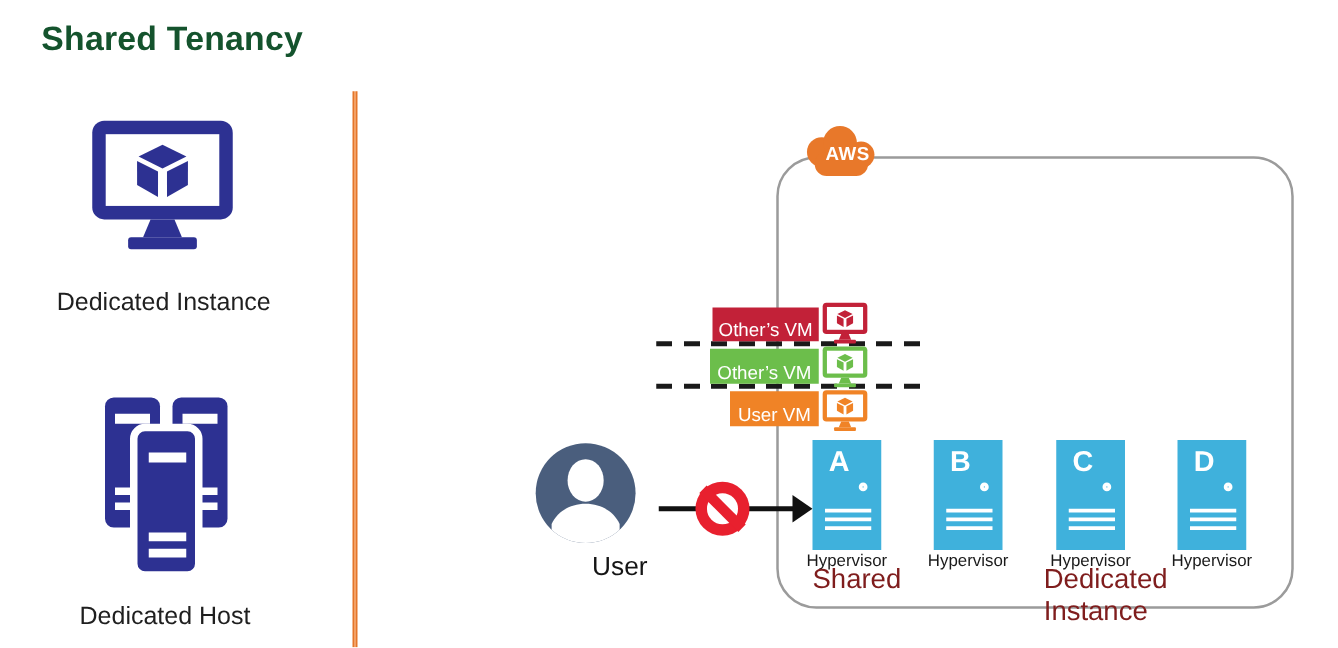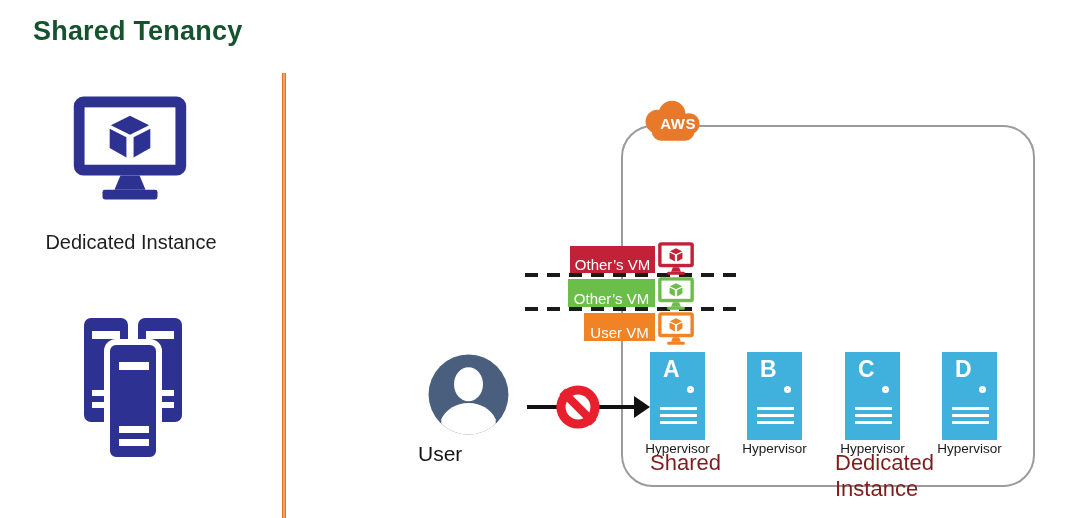--- a/index.html
+++ b/index.html
@@ -59,21 +59,21 @@
 
   
   .dash-line {
     left: 525px; width: 214px; height: 4px;
     background: repeating-linear-gradient(90deg, #1a1a1a 0 13px, transparent 13px 22px);
   }
 
   
   .user-icon-svg { left: 426px; top: 352px; width: 85px; height: 85px; }
   .user-label {
-    left: 418px; top: 442px; width: 100px; text-align: left;
+    left: 418px; top: 442px; width: 100px; text-align: right;
     font-size: 21px; color: #151515;
   }
 
   
   .arrow-line { left: 527px; top: 405px; width: 112px; height: 4px; background: #111; }
   .arrow-head {
     left: 634px; top: 396px; width: 0; height: 0;
     border-left: 16px solid #111;
     border-top: 11px solid transparent;
     border-bottom: 11px solid transparent;
@@ -166,20 +166,21 @@
   <div class="abs divider"></div>
 
   <svg class="abs legend-icon" style="left: 70px; top: 93px; width: 120px; height: 110px; color: rgb(45, 49, 146);">
     <use href="#sym-monitor"></use>
   </svg>
   <div class="abs legend-label" style="left:21px; top:231px; width:220px;">Dedicated Instance</div>
 
   <svg class="abs legend-icon" style="left: 78px; top: 313px; width: 110px; height: 152px; color: rgb(45, 49, 146);">
     <use href="#sym-host"></use>
   </svg>
+  <div class="abs legend-label" style="left:22px; top:482px; width:220px;">Dedicated Host</div>
 
   <div class="abs boundary" style="color: rgb(155, 155, 155);"></div>
 
   <div class="abs cloud-wrap" style="color: rgb(232, 120, 42);">
     <svg class="cloud-svg">
         <use href="#sym-cloud"></use>
       </svg>
     <div class="cloud-label">AWS</div>
   </div>
 

